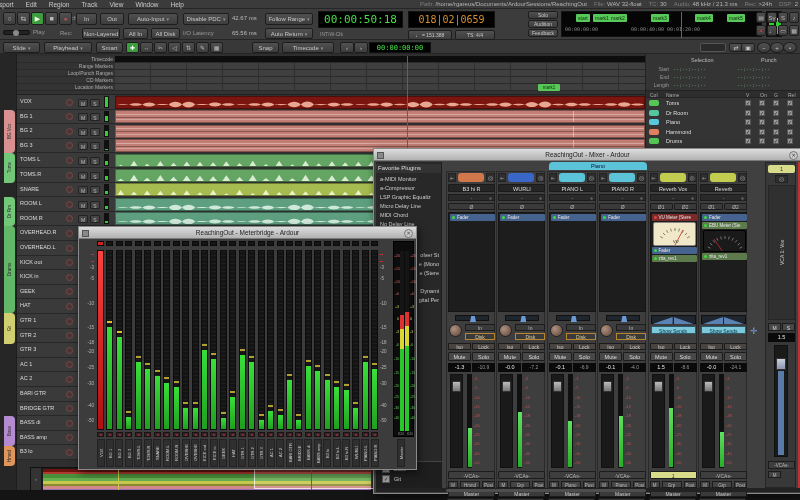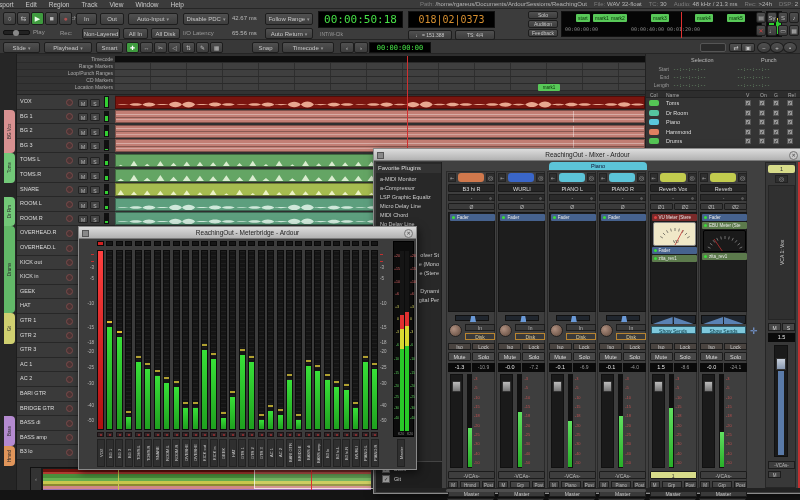--- a/index.html
+++ b/index.html
@@ -63,21 +63,21 @@
   <button class="btn" style="left:151px;top:28px;width:29px;height:11px;">All Disk</button>
   <button class="btn dd" style="left:128px;top:13px;width:50px;height:12px;">Auto-Input</button>
   <button class="btn dd" style="left:183px;top:13px;width:46px;height:12px;">Disable PDC</button>
   <div class="lab" style="left:232px;top:15px;color:#bbb;">42.67 ms</div>
   <div class="lab" style="left:183px;top:30px;">I/O Latency</div>
   <div class="lab" style="left:232px;top:30px;color:#bbb;">65.56 ms</div>
   <button class="btn dd" style="left:265px;top:13px;width:48px;height:12px;">Follow Range</button>
   <button class="btn dd" style="left:265px;top:28px;width:48px;height:11px;">Auto Return</button>
   <div class="clock" style="left:318px;top:11px;width:85px;height:17px;font-size:11px;">00:00:50:18</div>
   <div class="lab" style="left:320px;top:31px;font-size:5px;">INT/W-Clk</div>
-  <div class="clock orange" style="left:408px;top:11px;width:87px;height:17px;font-size:10px;color:#d89030;">018|02|0373</div>
+  <div class="clock orange" style="left:408px;top:11px;width:87px;height:17px;font-size:10px;color:#d89030;">018|02|0659</div>
   <button class="btn" style="left:408px;top:30px;width:44px;height:10px;font-size:5px;">♩ = 151.388</button>
   <button class="btn" style="left:455px;top:30px;width:40px;height:10px;font-size:5px;">TS: 4/4</button>
   <button class="btn" style="left:528px;top:11px;width:30px;height:8px;font-size:5px;">Solo</button>
   <button class="btn" style="left:528px;top:20px;width:30px;height:8px;font-size:5px;">Audition</button>
   <button class="btn" style="left:528px;top:29px;width:30px;height:8px;font-size:5px;">Feedback</button>
   <div class="b" id="minitimeline" style="left:561px;top:11px;width:201px;height:26px;background:#050505;border:1px solid #111;">
       <div style="position: absolute; box-sizing: border-box; left: 14px; top: 2px; height: 8px; padding: 0px 2px; background: rgb(88, 200, 88); color: rgb(10, 51, 10); font-size: 5px; border-radius: 1px; display: flex; align-items: center;">start</div>
       <div style="position: absolute; box-sizing: border-box; left: 31px; top: 2px; height: 8px; padding: 0px 2px; background: rgb(88, 200, 88); color: rgb(10, 51, 10); font-size: 5px; border-radius: 1px; display: flex; align-items: center;">mark1</div>
       <div style="position: absolute; box-sizing: border-box; left: 47px; top: 2px; height: 8px; padding: 0px 2px; background: rgb(88, 200, 88); color: rgb(10, 51, 10); font-size: 5px; border-radius: 1px; display: flex; align-items: center;">mark2</div>
       <div style="position: absolute; box-sizing: border-box; left: 89px; top: 2px; height: 8px; padding: 0px 2px; background: rgb(88, 200, 88); color: rgb(10, 51, 10); font-size: 5px; border-radius: 1px; display: flex; align-items: center;">mark3</div>

